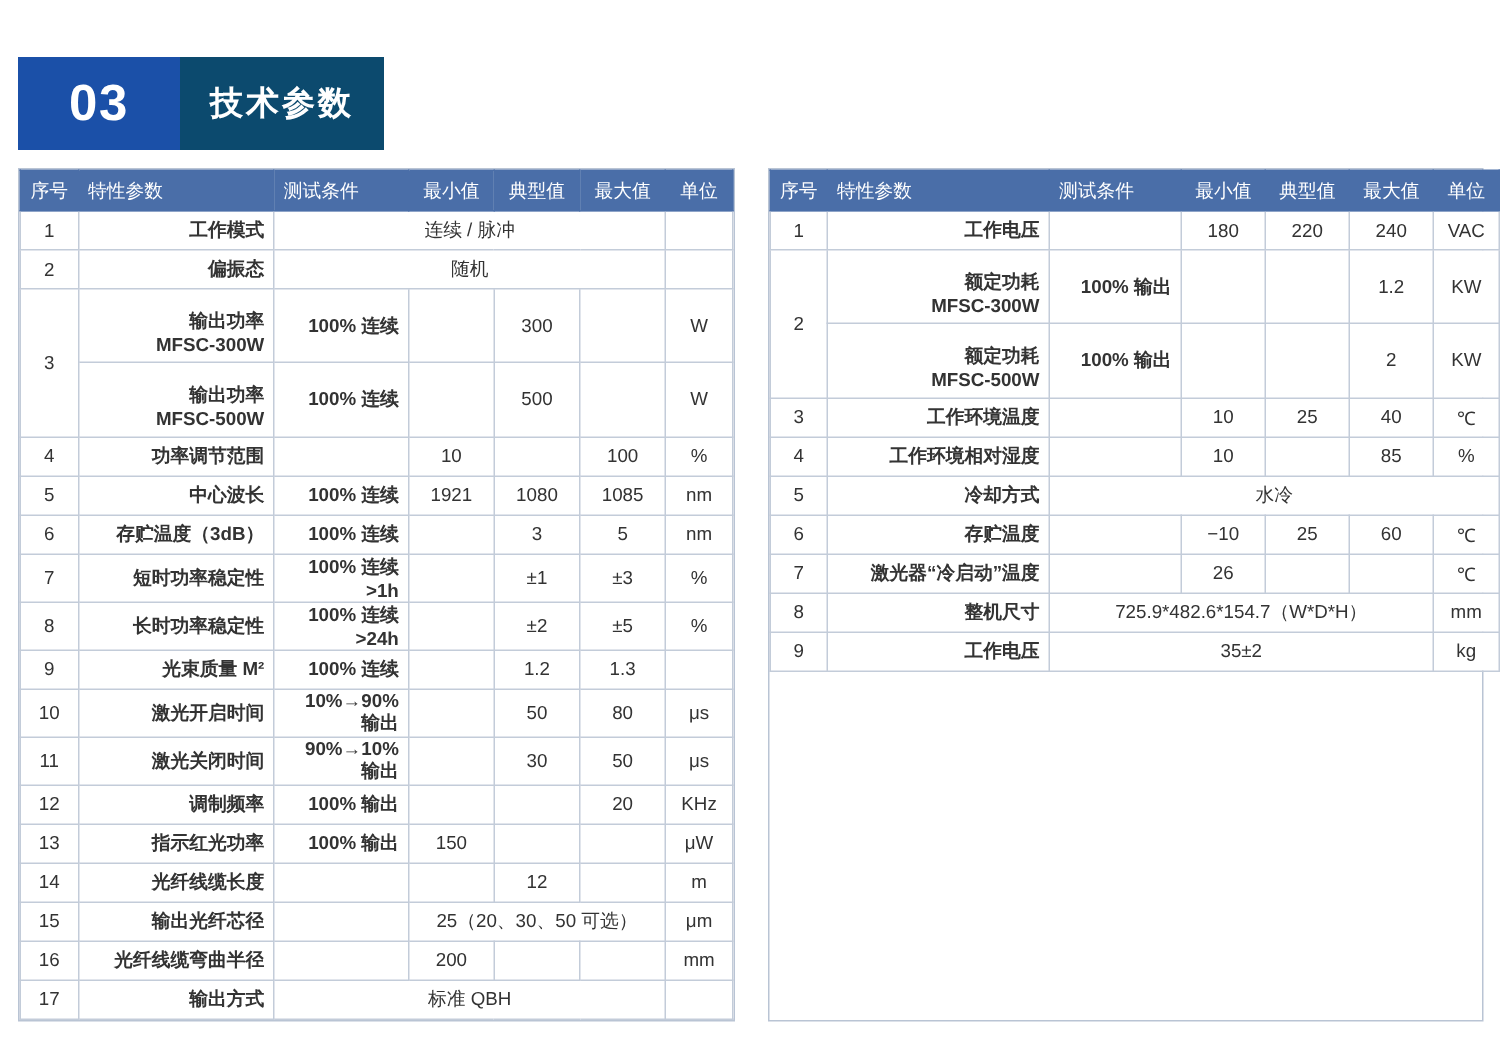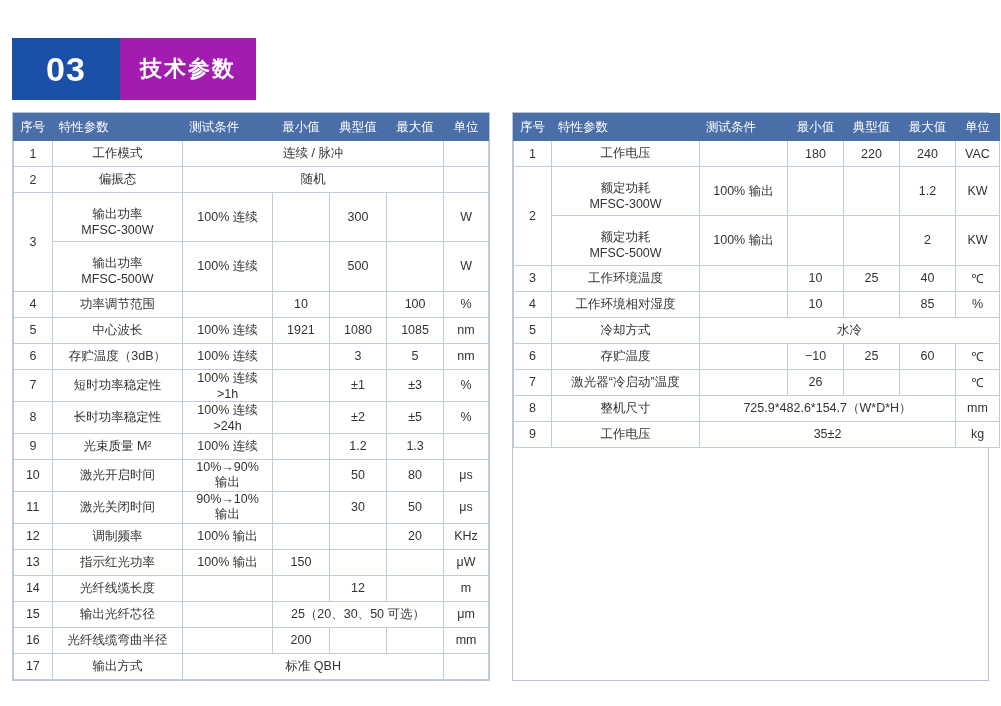--- a/index.html
+++ b/index.html
@@ -31,21 +31,21 @@
     color: #ffffff;
     font-size: 34px;
     font-weight: bold;
     width: 108px;
     display: flex;
     align-items: center;
     justify-content: center;
     letter-spacing: 1px;
   }
   .header-title {
-    background: #a21caf;
+    background: #0c4a6e;
     color: #ffffff;
     font-size: 22px;
     font-weight: bold;
     padding: 0 20px;
     display: flex;
     align-items: center;
     letter-spacing: 2px;
   }
 
   
@@ -83,21 +83,21 @@
     background: #4a6ea8;
     color: #ffffff;
     font-size: 12.5px;
     border-color: #4a6ea8;
     text-align: left;
     height: 27px;
   }
   thead th.c { text-align: center; }
 
   td.c { text-align: center; }
-  td.l { text-align: center; }
+  td.l { text-align: right; font-weight: bold; }
 
   .multiline {
     line-height: 1.25;
     padding-top: 14px;
     padding-bottom: 3px;
     height: 46px;
   }
   .tall2 { height: 46px; }
 
   

